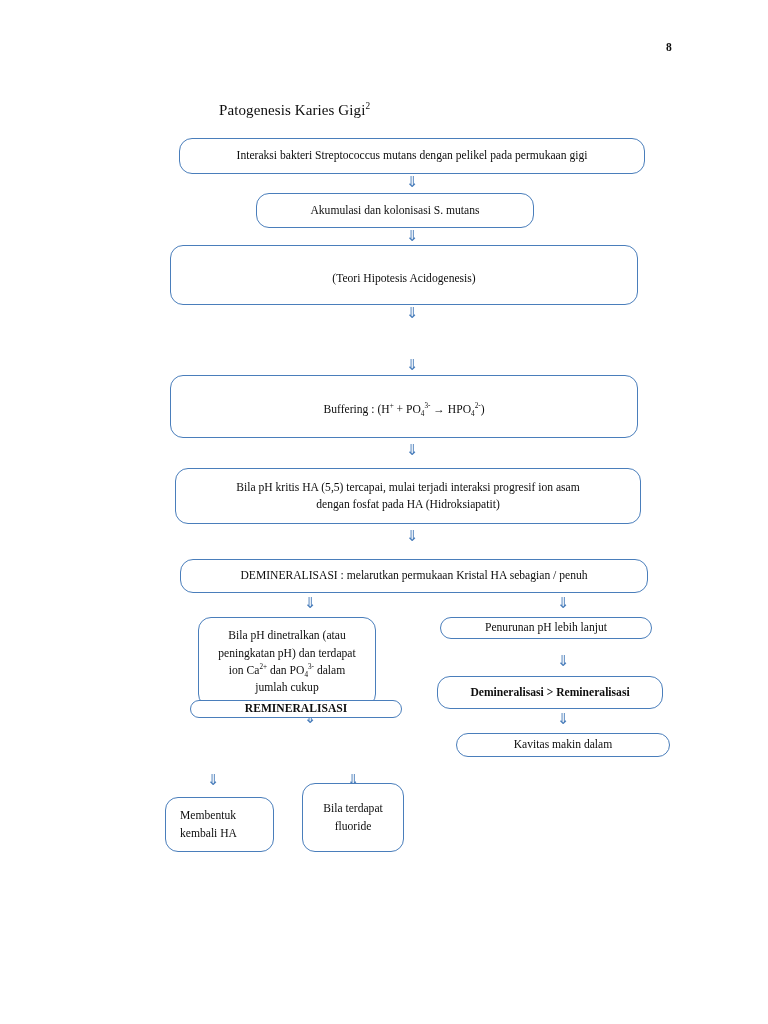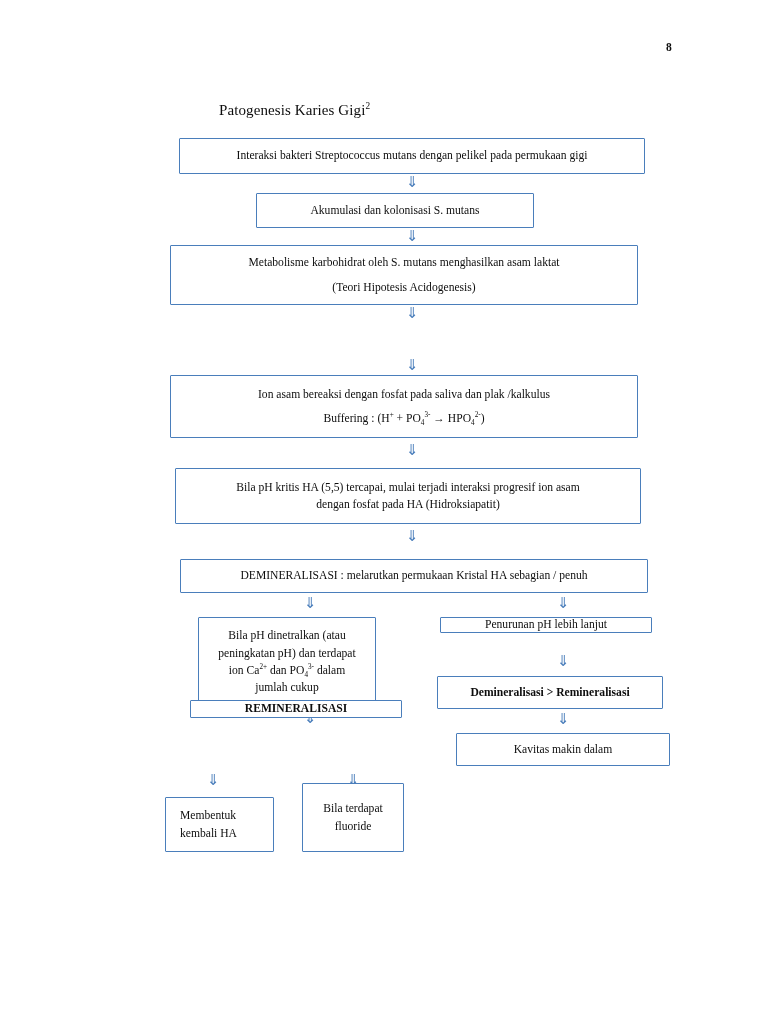--- a/index.html
+++ b/index.html
@@ -44,21 +44,21 @@
     font-size: 0.62em;
     vertical-align: super;
     line-height: 0;
   }
 
   
   .node {
     position: absolute;
     box-sizing: border-box;
     border: 1.6px solid #4a7ebb;
-    border-radius: 1px;
+    border-radius: 13px;
     background: #ffffff;
     display: flex;
     flex-direction: column;
     align-items: center;
     justify-content: center;
     text-align: center;
     font-size: 11.6px;
     line-height: 1.5;
     padding: 3px 16px;
     color: #0d0d0d;
@@ -101,32 +101,30 @@
 
   <div class="arrow" style="left:403px; top:175px;">⇓</div>
 
   <div class="node" style="left:256px; top:193px; width:278px; height:35px;text-align:right;">
     <span class="line">Akumulasi dan kolonisasi S. mutans</span>
   </div>
 
   <div class="arrow" style="left:403px; top:229px;">⇓</div>
 
   <div class="node" style="left:170px; top:245px; width:468px; height:60px;">
-    <span class="line">Metabolisme karbohidrat oleh S. mutans menghasilkan asam laktat</span>
     <span class="spacer"></span>
     <span class="line" style="font-weight:normal;">(Teori Hipotesis Acidogenesis)</span>
   </div>
 
   <div class="arrow" style="left:403px; top:306px;">⇓</div>
 
 
   <div class="arrow" style="left:403px; top:358px;">⇓</div>
 
   <div class="node" style="left:170px; top:375px; width:468px; height:63px;">
-    <span class="line">Ion asam bereaksi dengan fosfat pada saliva dan plak /kalkulus</span>
     <span class="spacer"></span>
     <span class="line"><span>Buffering : (H</span><sup>+</sup><span> + PO</span><sub>4</sub><sup>3-</sup><span>  →  HPO</span><sub>4</sub><sup>2-</sup><span>)</span></span>
   </div>
 
   <div class="arrow" style="left:403px; top:443px;">⇓</div>
 
   <div class="node" style="left:175px; top:468px; width:466px; height:56px;">
     <span class="line">Bila pH kritis HA (5,5) tercapai, mulai terjadi interaksi progresif ion asam</span>
     <span class="line">dengan fosfat pada HA (Hidroksiapatit)</span>
   </div>
@@ -140,33 +138,33 @@
   <div class="arrow" style="left:301px; top:596px;">⇓</div>
   <div class="arrow" style="left:554px; top:596px;">⇓</div>
 
   <div class="node" style="left:198px; top:617px; width:178px; height:90px;">
     <span class="line">Bila pH dinetralkan (atau</span>
     <span class="line">peningkatan pH) dan terdapat</span>
     <span class="line"><span>ion Ca</span><sup>2+</sup><span> dan PO</span><sub>4</sub><sup>3-</sup><span> dalam</span></span>
     <span class="line">jumlah cukup</span>
   </div>
 
-  <div class="node" style="left:440px; top:617px; width:212px; height:16px;">
+  <div class="node" style="left:440px; top:617px; width:212px; height:22px;">
     <span class="line">Penurunan pH lebih lanjut</span>
   </div>
 
   <div class="arrow" style="left:554px; top:654px;">⇓</div>
 
   <div class="node" style="left:437px; top:676px; width:226px; height:33px; font-weight:bold;">
     <span class="line">Demineralisasi &gt; Remineralisasi</span>
   </div>
 
   <div class="arrow" style="left:554px; top:712px;">⇓</div>
 
-  <div class="node" style="left:456px; top:733px; width:214px; height:33px;">
+  <div class="node" style="left:456px; top:733px; width:214px; height:24px;">
     <span class="line">Kavitas makin dalam</span>
   </div>
 
   <div class="arrow" style="left:301px; top:711px;">⇓</div>
 
   <div class="node" style="left:190px; top:700px; width:212px; height:18px; font-weight:bold;">
     <span class="line">REMINERALISASI</span>
   </div>
 
   <div class="arrow" style="left:204px; top:773px;">⇓</div>

